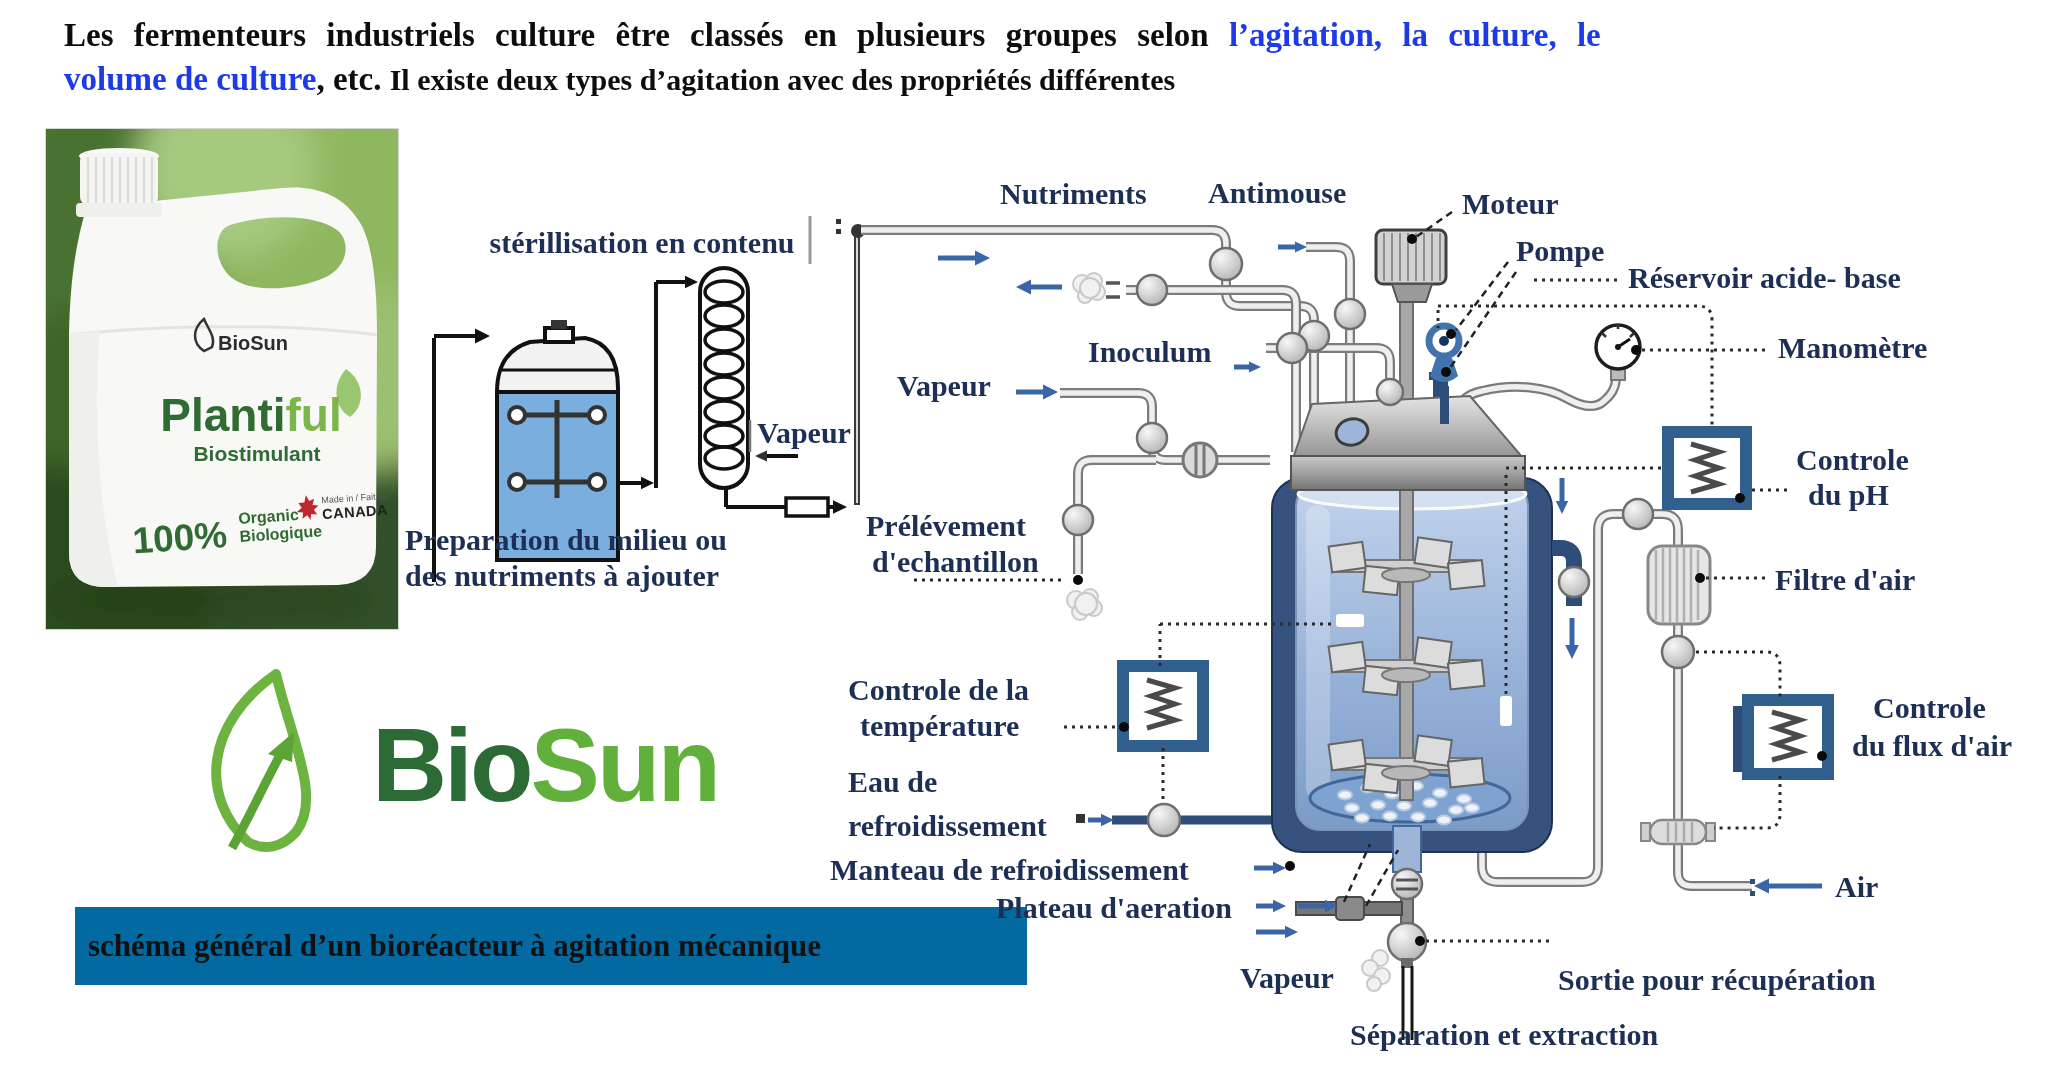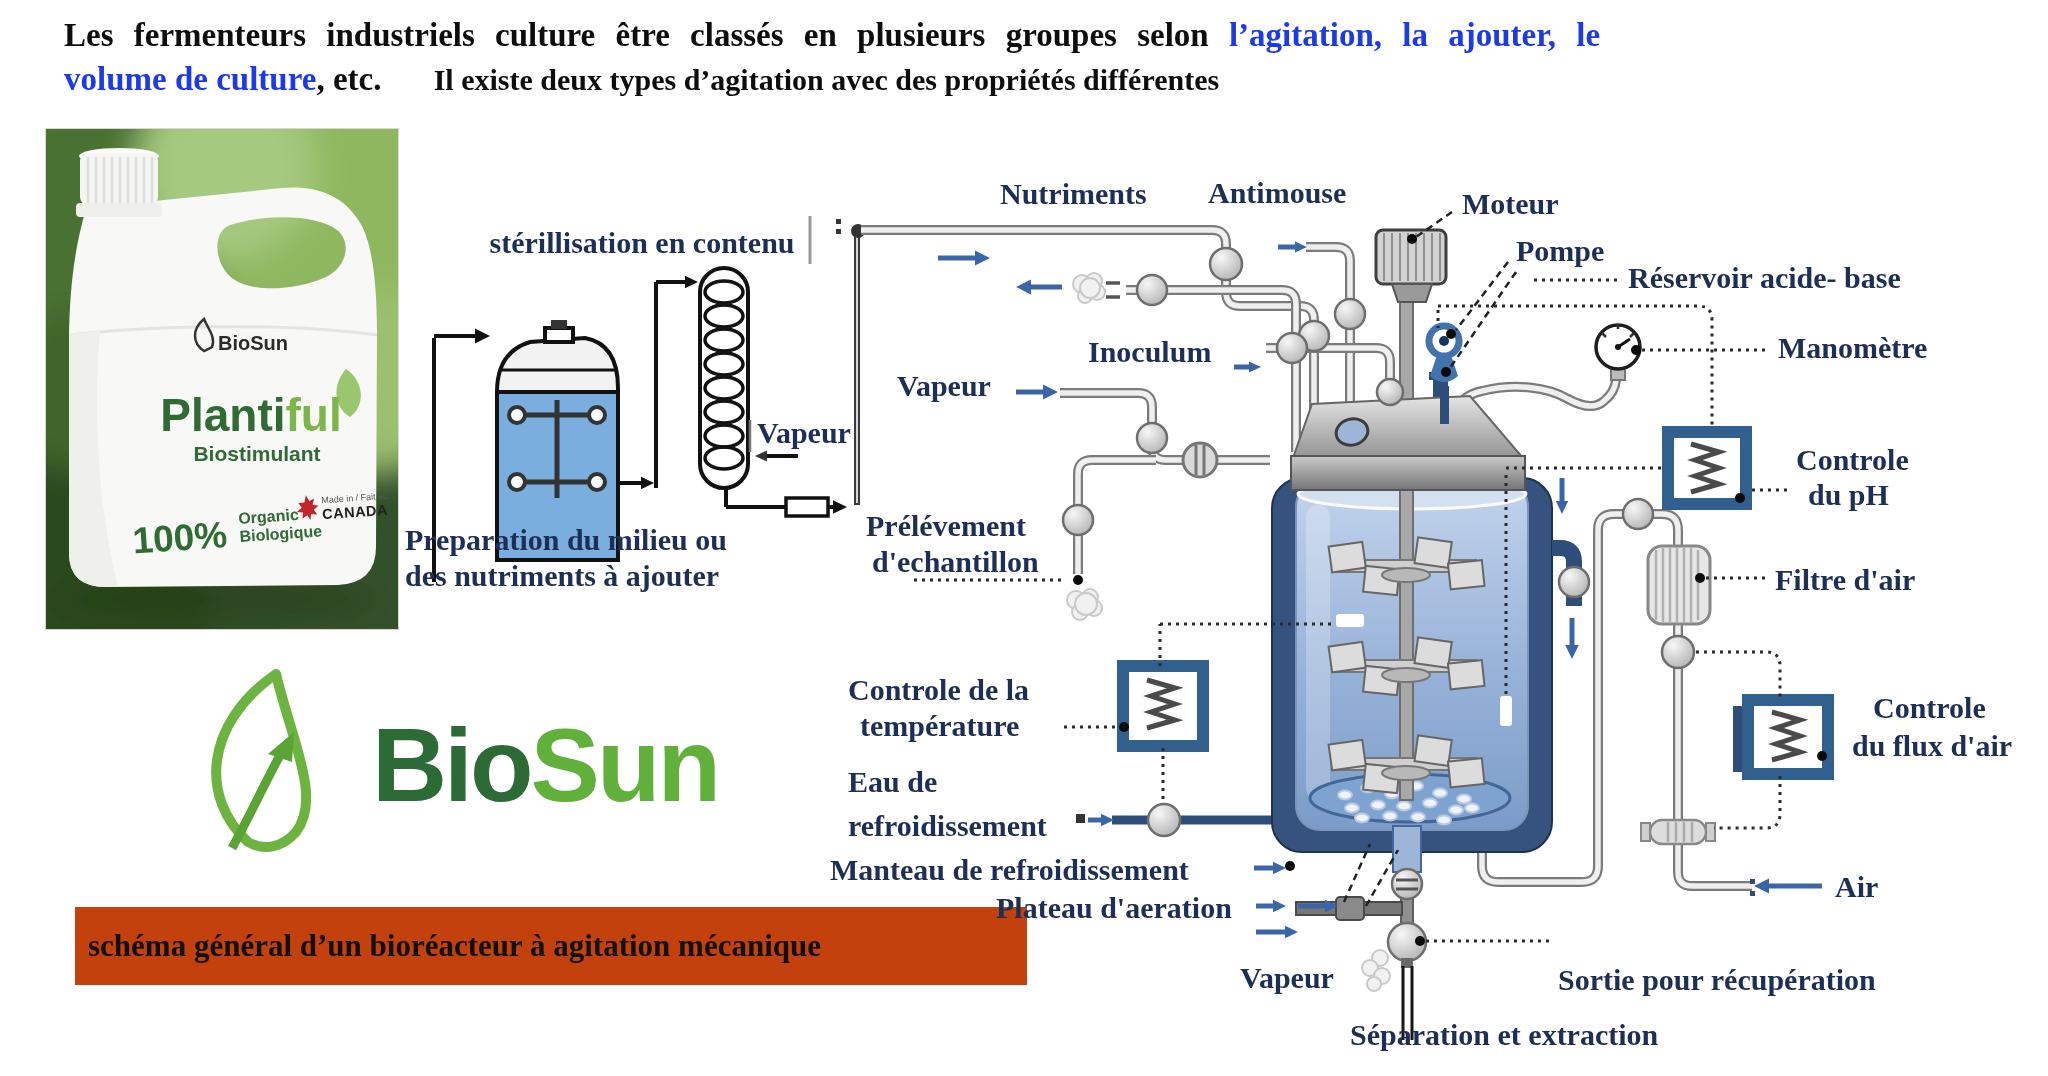--- a/index.html
+++ b/index.html
@@ -4,28 +4,28 @@
 <style>
   html,body{margin:0;padding:0;background:#fff;}
   .page{position:relative;width:2048px;height:1076px;background:#ffffff;overflow:hidden;
         font-family:"Liberation Serif",serif;}
   
   .title-block{position:absolute;left:64px;top:14px;width:1982px;
                font-weight:bold;font-size:33px;line-height:1.32;color:#0d0d0d;}
   .title-block .l1{white-space:nowrap;word-spacing:12px;}
   .title-block .l2{white-space:nowrap;}
   .blue{color:#1d3ae8;}
-  .t2{font-size:30px;margin-left:44px;}
+  .t2{font-size:30px;}
   
   .photo{position:absolute;left:45px;top:128px;width:352px;height:500px;overflow:hidden;
          border:1px solid #d6d6d6;background:#6f9a49;}
   
   .biosun-logo{position:absolute;left:172px;top:646px;width:560px;height:212px;}
   
-  .caption{position:absolute;left:75px;top:907px;width:952px;height:78px;background:#c2410c;}
+  .caption{position:absolute;left:75px;top:907px;width:952px;height:78px;background:#0369a1;}
   .caption span{display:block;padding-left:13px;line-height:78px;
                 font-weight:bold;font-size:31px;color:#111;}
   
   .pipe{fill:none;stroke:#7b7b7b;stroke-width:10;stroke-linejoin:round;}
   .pipe-inner{fill:none;stroke:#efefef;stroke-width:5.5;stroke-linejoin:round;}
   .blk{stroke:#111;stroke-width:4;fill:none;}
   .dotln{stroke:#2b2b2b;stroke-width:3;stroke-dasharray:3 5;fill:none;}
   .dashln{stroke:#222;stroke-width:2.5;stroke-dasharray:7 5;fill:none;}
   .ball{fill:url(#gBall);stroke:#6e6e6e;stroke-width:2.5;}
   .dot{fill:#0b0b0b;}
@@ -35,21 +35,21 @@
   .puff circle{fill:#f1f1f1;stroke:#c9c9c9;stroke-width:2;}
   .arrB{stroke:#3a66a8;stroke-width:5;}
   .arrK{stroke:#111;stroke-width:4;}
 </style>
 </head>
 <body>
 
 <div class="page">
 
   <div class="title-block">
-    <span class="l1"><span>Les fermenteurs industriels culture être classés en plusieurs groupes selon</span> <span class="blue">l’agitation, la ajouter, le</span></span><br>
+    <span class="l1"><span>Les fermenteurs industriels culture être classés en plusieurs groupes selon</span> <span class="blue">l’agitation, la culture, le</span></span><br>
     <span class="l2"><span class="blue">volume de culture</span><span>, etc.</span> <span class="t2">Il existe deux types d’agitation avec des propriétés différentes</span></span>
   </div>
 
   <div class="photo">
     <svg width="352" height="500" viewBox="0 0 352 500">
       <defs>
         <filter id="blr" x="-30%" y="-30%" width="160%" height="160%">
             <feGaussianBlur stdDeviation="16"></feGaussianBlur>
           </filter>
         <radialGradient id="gBallP" cx="0.35" cy="0.3" r="0.9">

